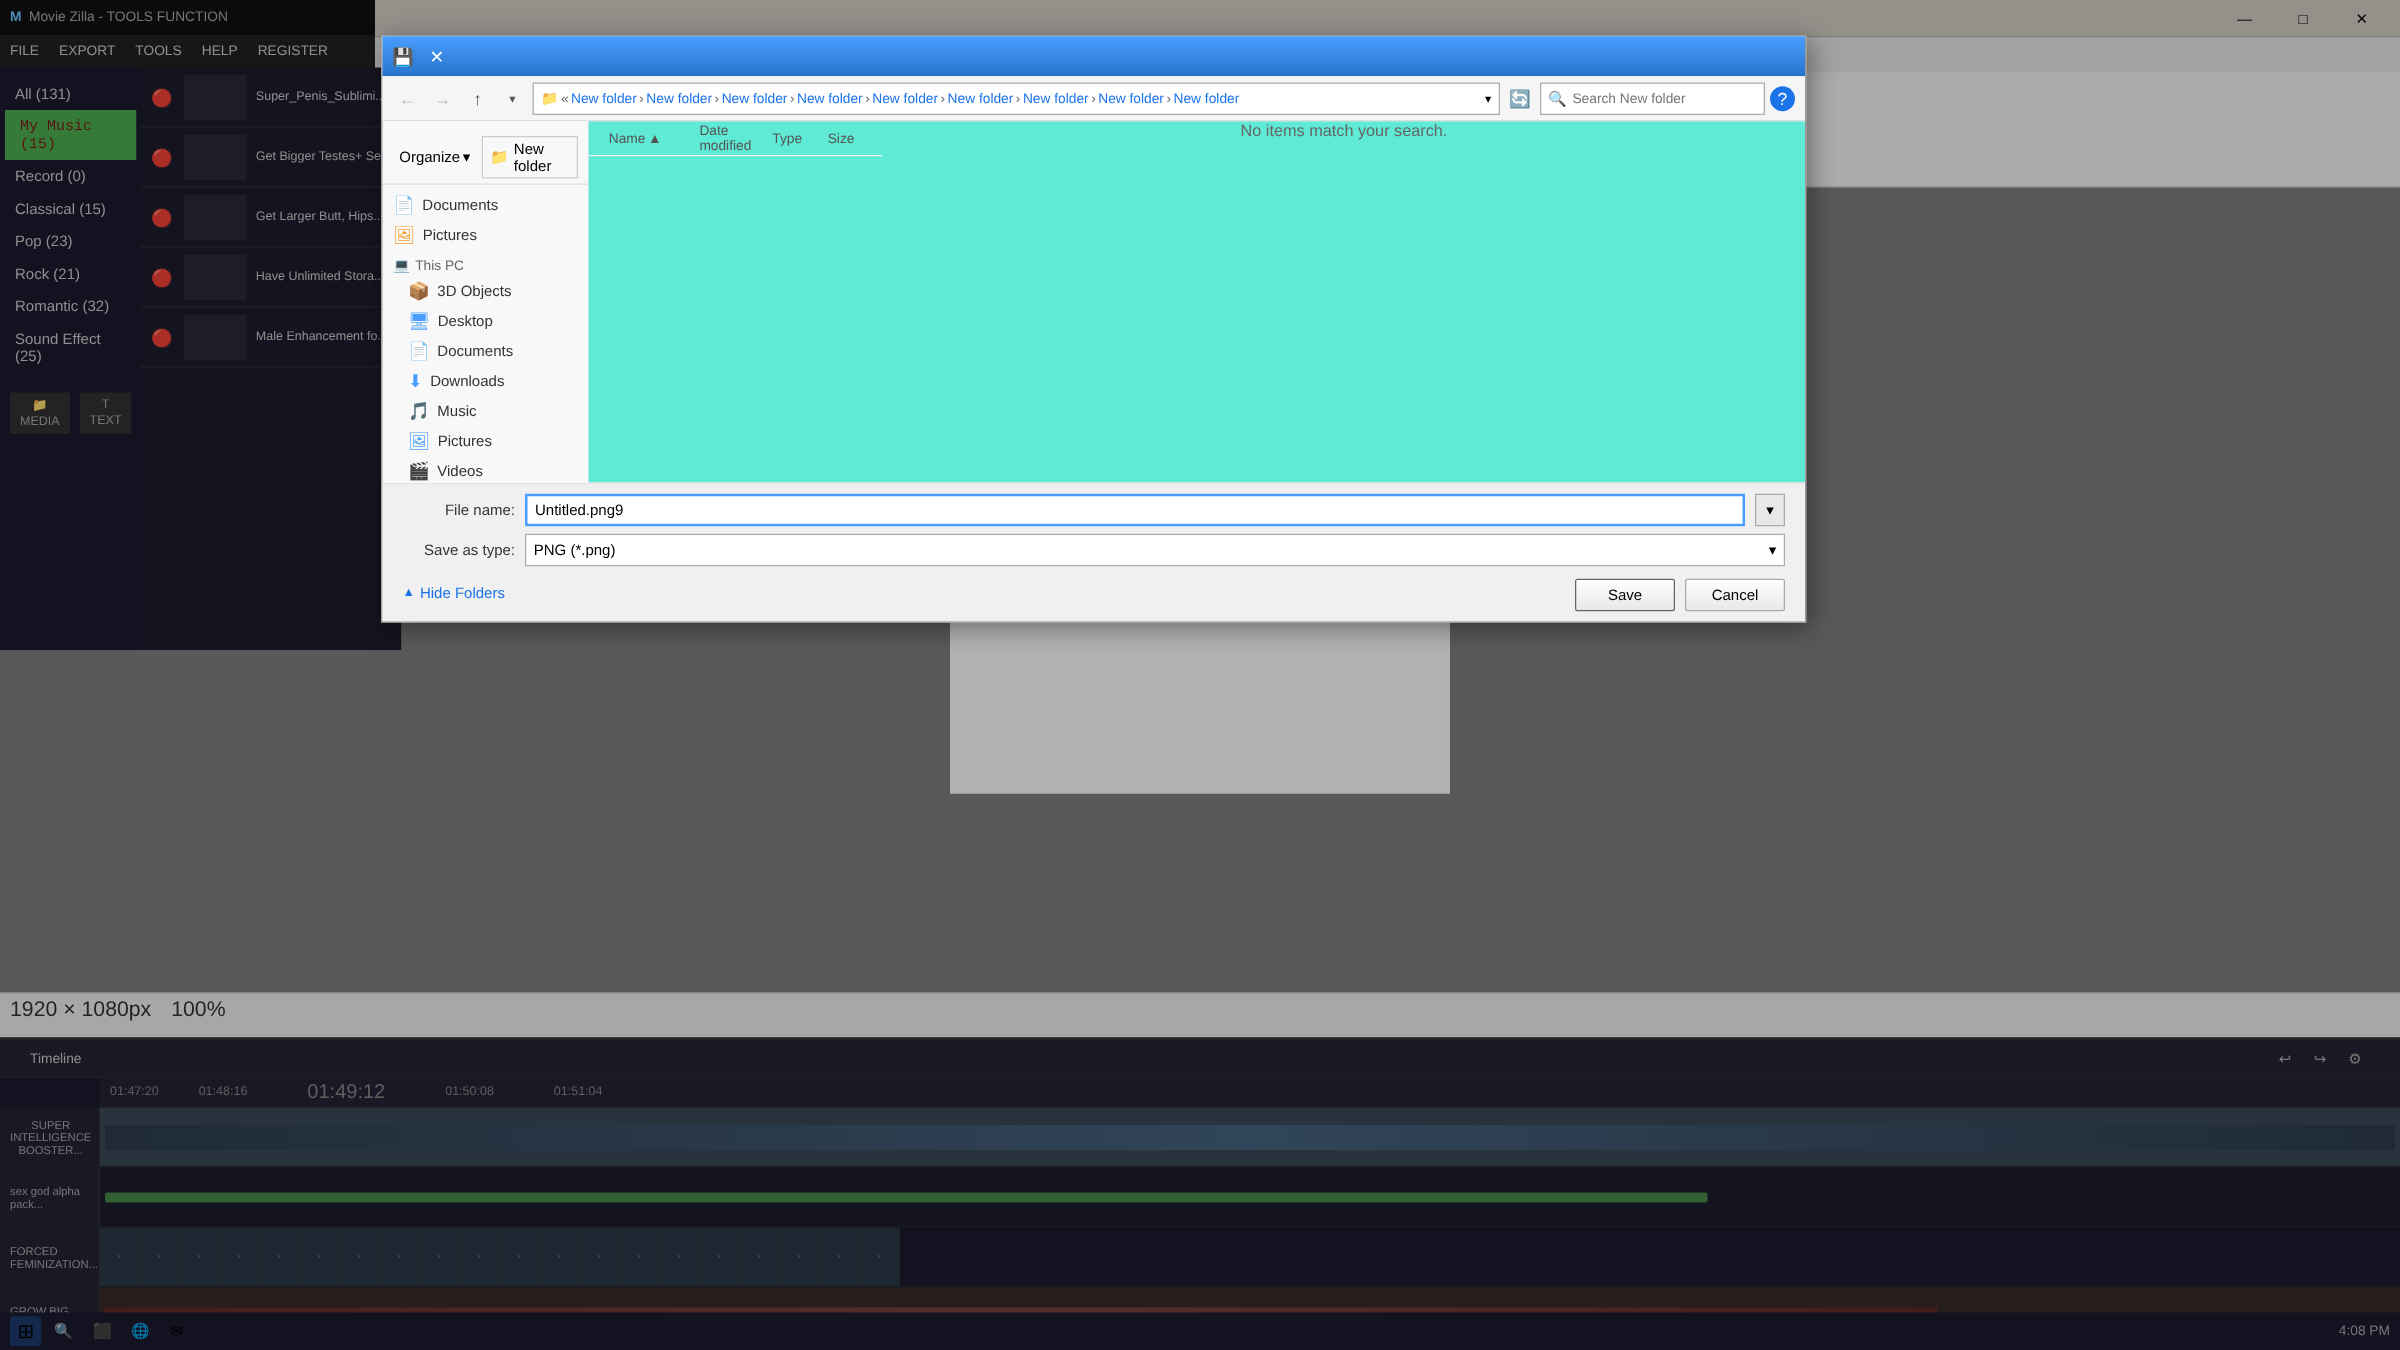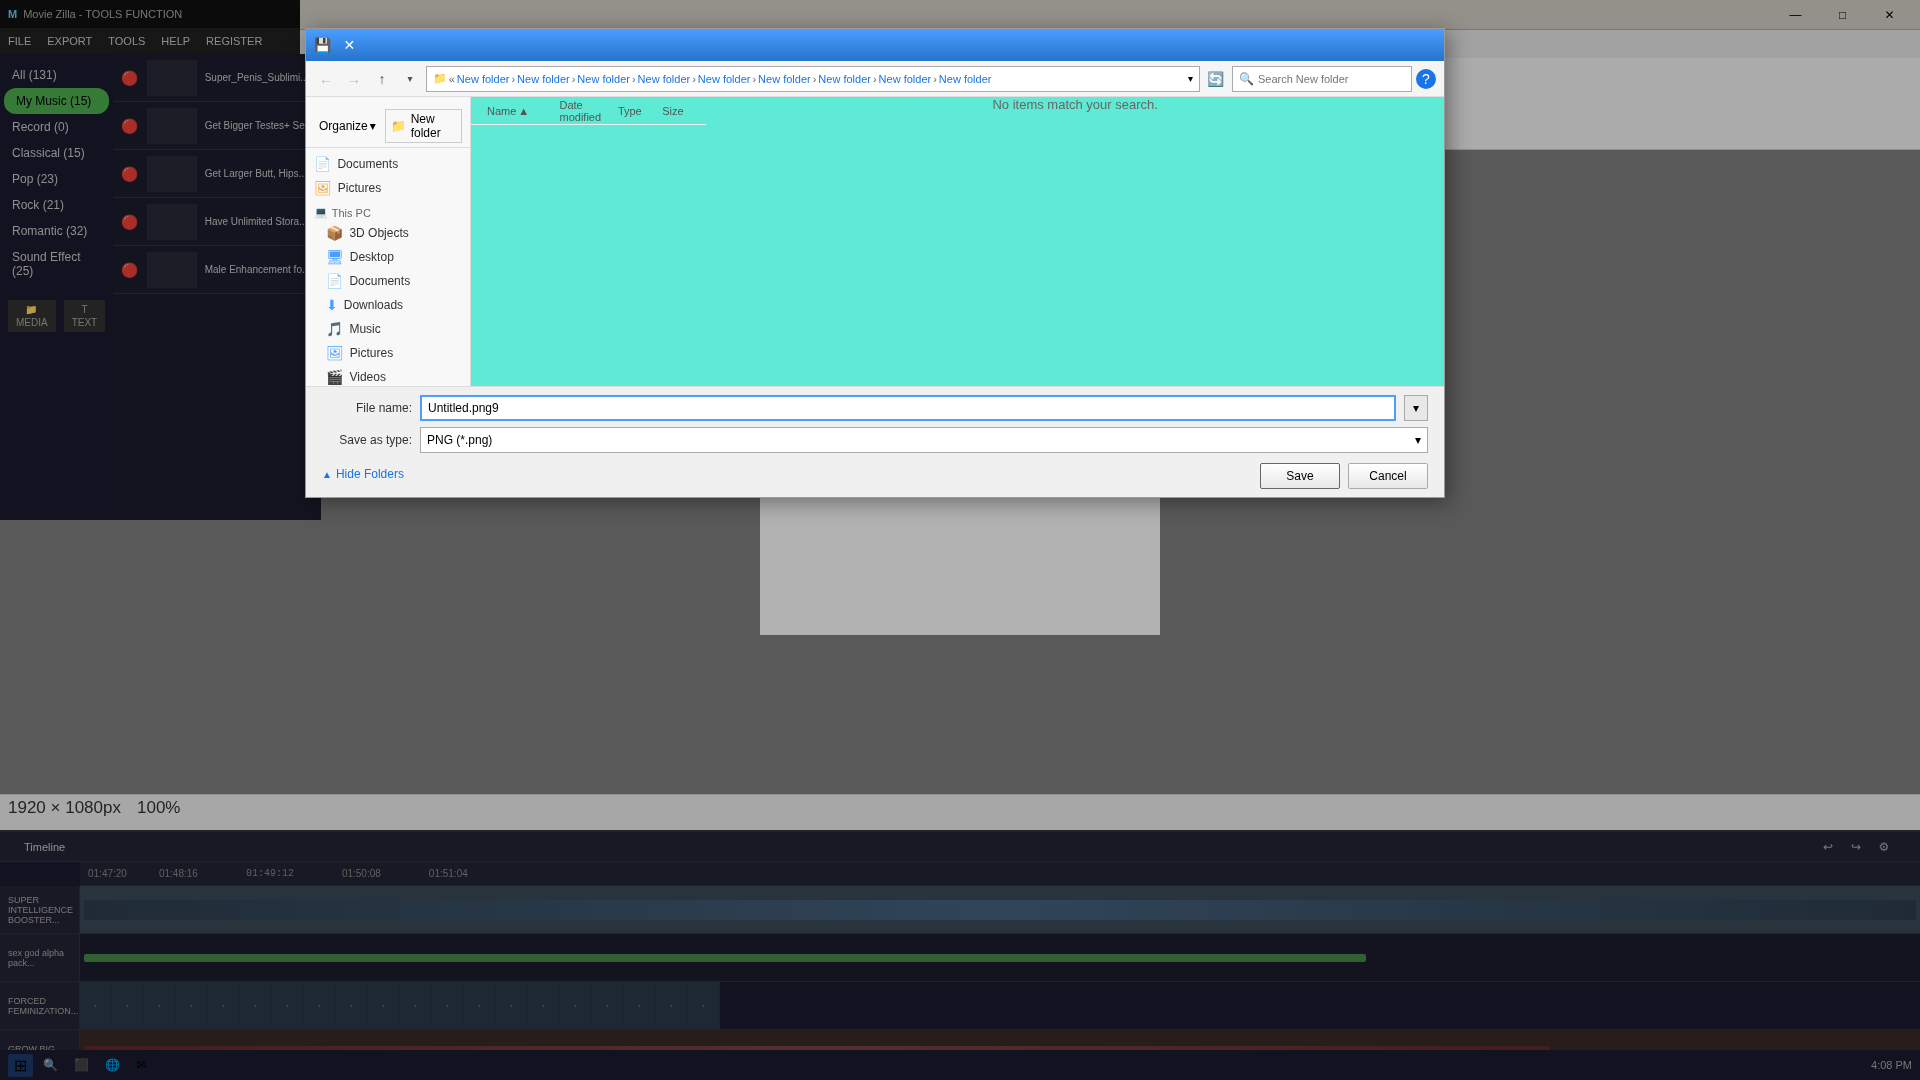--- a/index.html
+++ b/index.html
@@ -29,21 +29,21 @@
     .ribbon-btn .icon { font-size: 18px; }
     .ribbon-btn-row { display: flex; gap: 2px; }
     .ribbon-btn-sm { font-size: 10px; padding: 1px 6px; cursor: pointer; border-radius: 2px; white-space: nowrap; }
     .movie-titlebar { height: 28px; background: #111; display: flex; align-items: center; padding: 0 8px; font-size: 11px; }
     .movie-logo { color: #6cf; font-weight: bold; margin-right: 6px; }
     .movie-title { color: #aaa; font-size: 11px; }
     .movie-menubar { height: 26px; background: #222; display: flex; align-items: center; padding: 0 8px; gap: 16px; font-size: 11px; color: #ccc; }
     .movie-menubar span { cursor: pointer; }
     .sidebar-nav { width: 160px; background: #1a1a2e; padding: 8px 0; }
     .sidebar-item { padding: 6px 12px; font-size: 12px; cursor: pointer; color: #ccc; }
-    .sidebar-item.active { background: #4caf50; color: #000000; border-radius: 12px; margin: 0 4px; }
+    .sidebar-item.active { background: #4caf50; color: #7f1d1d; border-radius: 0; margin: 0 4px; font-family: Liberation Mono, monospace; }
 
     
     .timeline-area {
       position: absolute; bottom: 30px; left: 0; right: 0; height: 220px;
       background: #1a1a2e; border-top: 2px solid #333;
     }
 
     
     .taskbar {
       position: absolute; bottom: 0; left: 0; right: 0; height: 30px;
@@ -341,28 +341,28 @@
     <div class="tl-controls">
       <div class="tl-btn">↩</div>
       <div class="tl-btn">↪</div>
       <div class="tl-btn">⚙</div>
     </div>
   </div>
 
   <div style="height:24px;background:#252535;display:flex;align-items:center;margin-left:80px;border-bottom:1px solid #333;overflow:hidden;">
     <span style="font-size:10px;color:#888;padding:0 8px;white-space:nowrap;">01:47:20</span>
     <span style="font-size:10px;color:#888;padding:0 24px;white-space:nowrap;">01:48:16</span>
-    <span style="font-size:10px;color:#888;padding:0 24px;white-space:nowrap;font-family:Liberation Mono, monospace;">01:49:12</span>
+    <span style="font-size:16px;color:#888;padding:0 24px;white-space:nowrap;">01:49:12</span>
     <span style="font-size:10px;color:#888;padding:0 24px;white-space:nowrap;">01:50:08</span>
     <span style="font-size:10px;color:#888;padding:0 24px;white-space:nowrap;">01:51:04</span>
   </div>
 
   <div style="display:flex;flex-direction:column;">
     <div class="tl-row">
-      <div class="tl-row-label" style="font-size:9px;">SUPER INTELLIGENCE BOOSTER...</div>
+      <div class="tl-row-label" style="font-size:9px;text-align:center;">SUPER INTELLIGENCE BOOSTER...</div>
       <div class="tl-content">
         <div style="height:100%;background:#3a4a5a;width:100%;display:flex;align-items:center;padding:0 4px;">
           <div style="height:20px;width:100%;background:linear-gradient(90deg,#2a3a4a,#4a6a8a,#2a3a4a);opacity:0.8;"></div>
         </div>
       </div>
     </div>
     <div class="tl-row">
       <div class="tl-row-label" style="font-size:9px;">sex god alpha pack...</div>
       <div class="tl-content" style="background:#1e1e2e;">
         <div style="height:100%;display:flex;align-items:center;padding:0 4px;">

